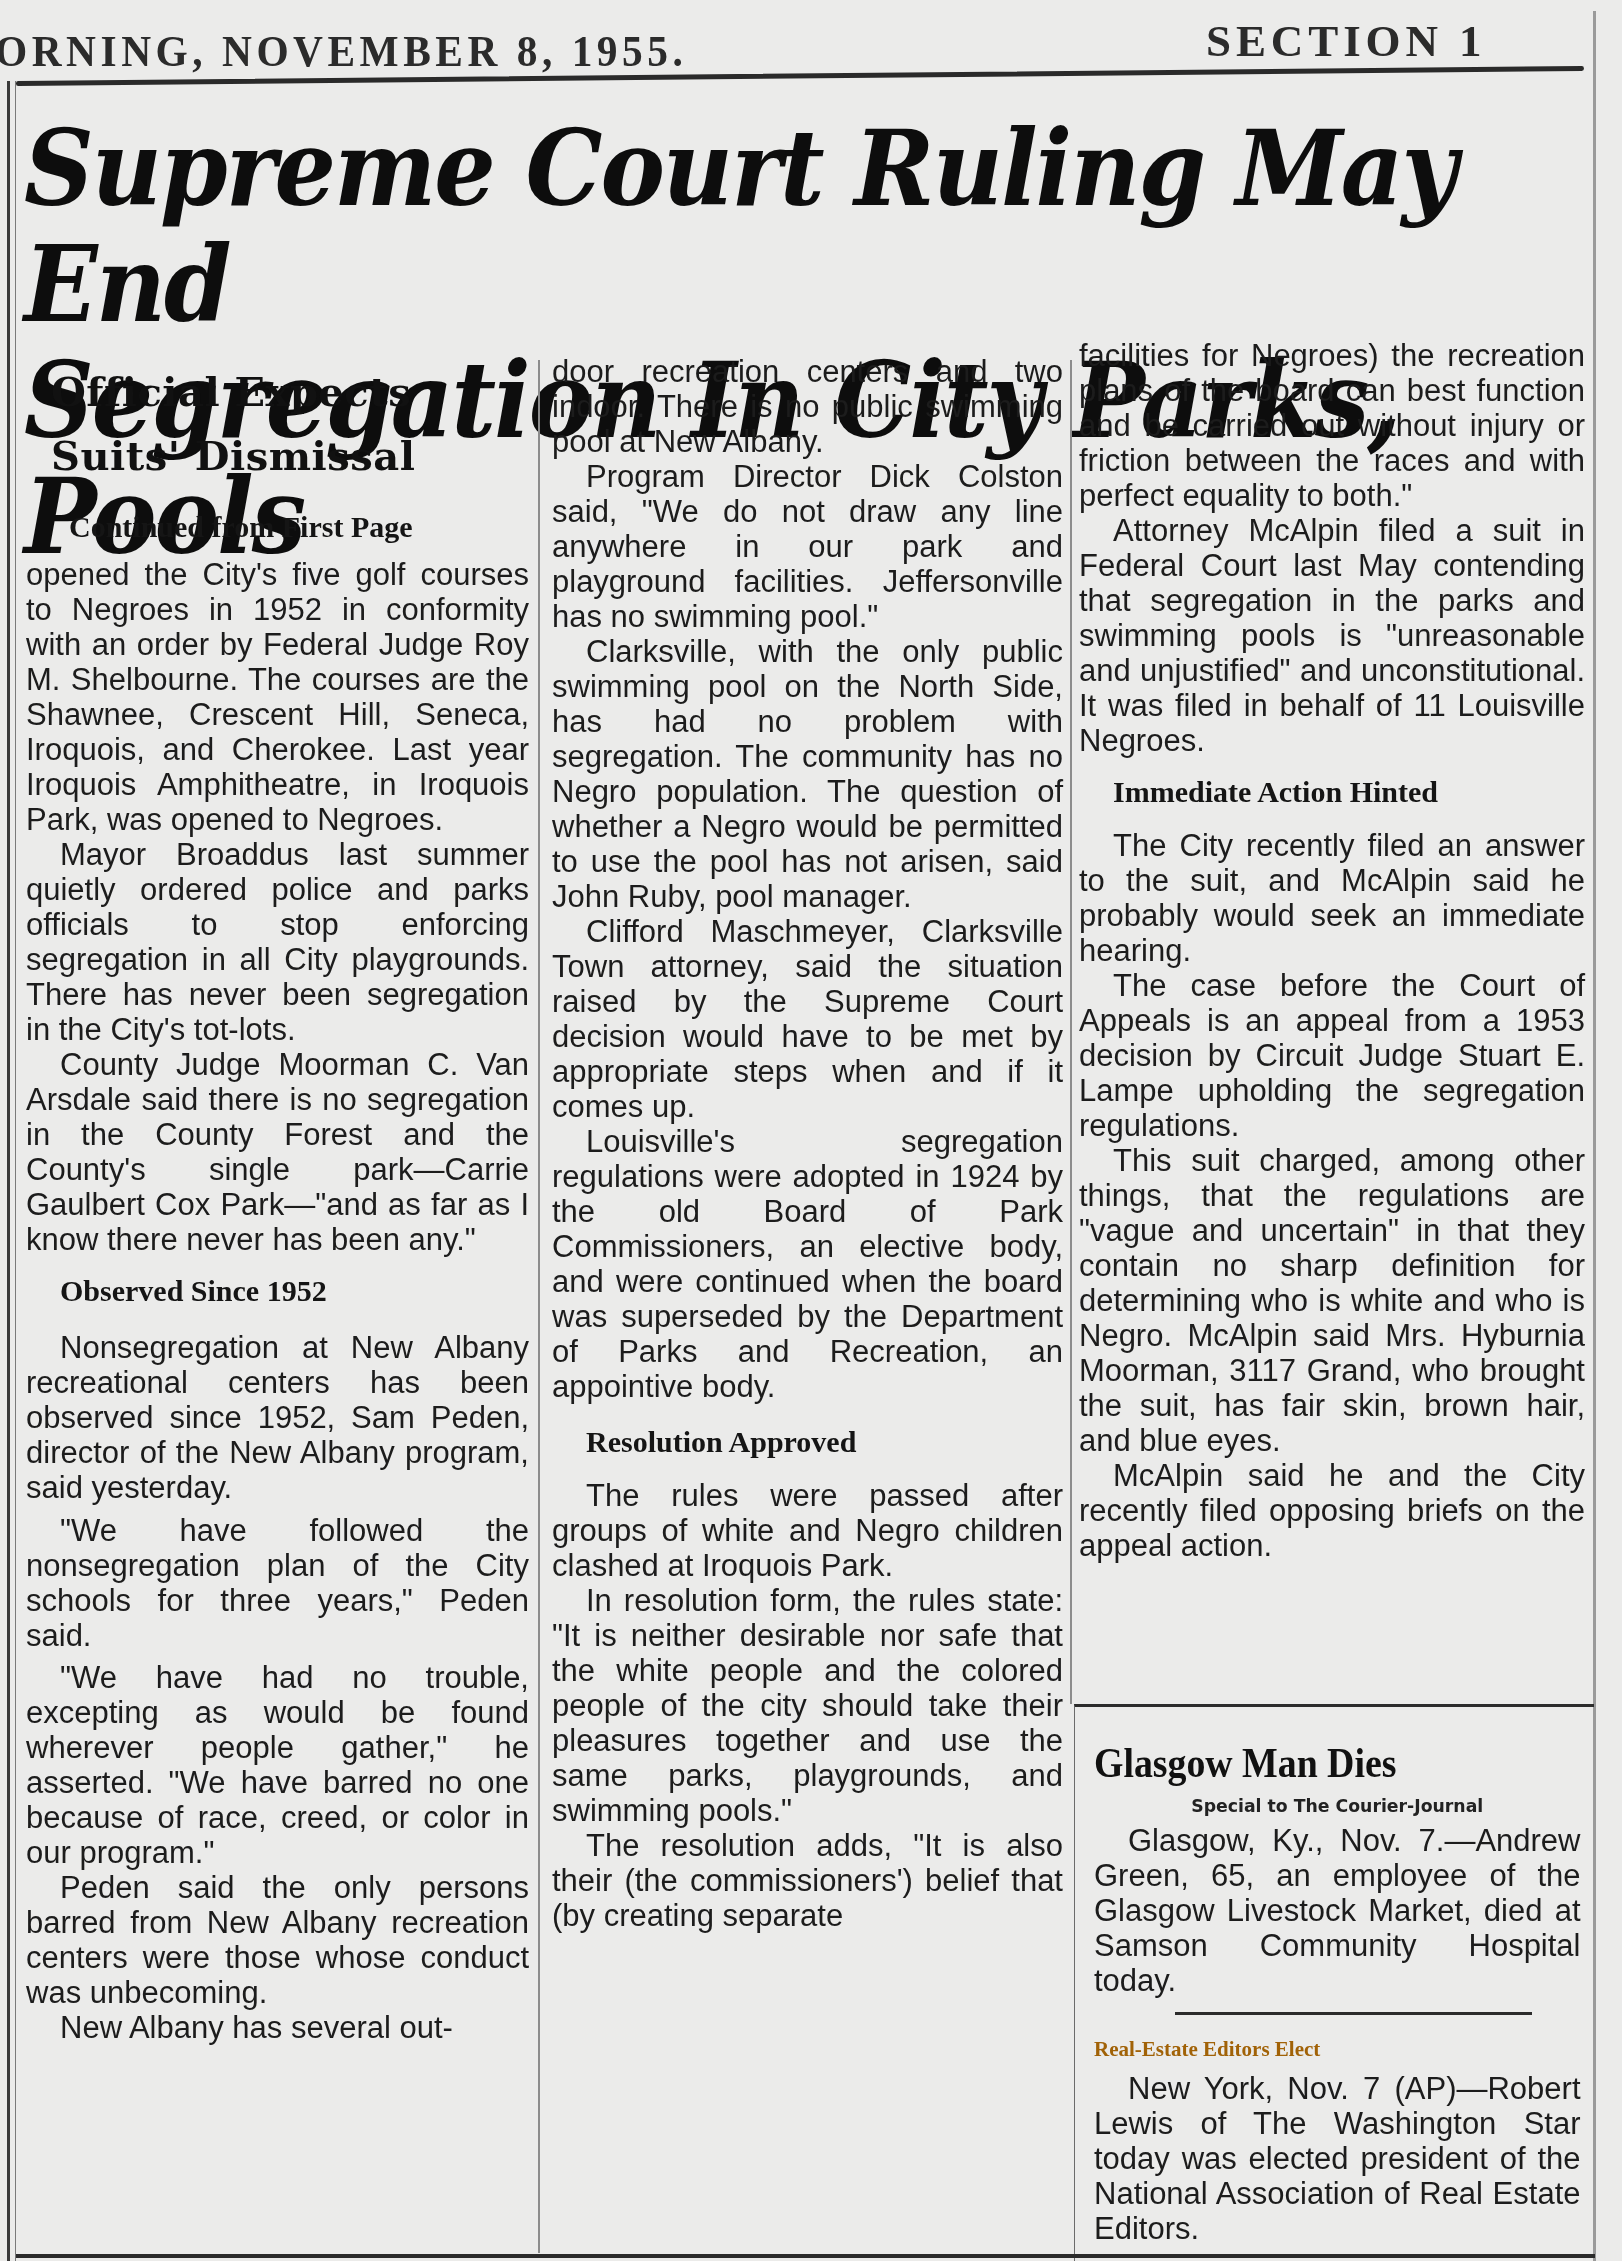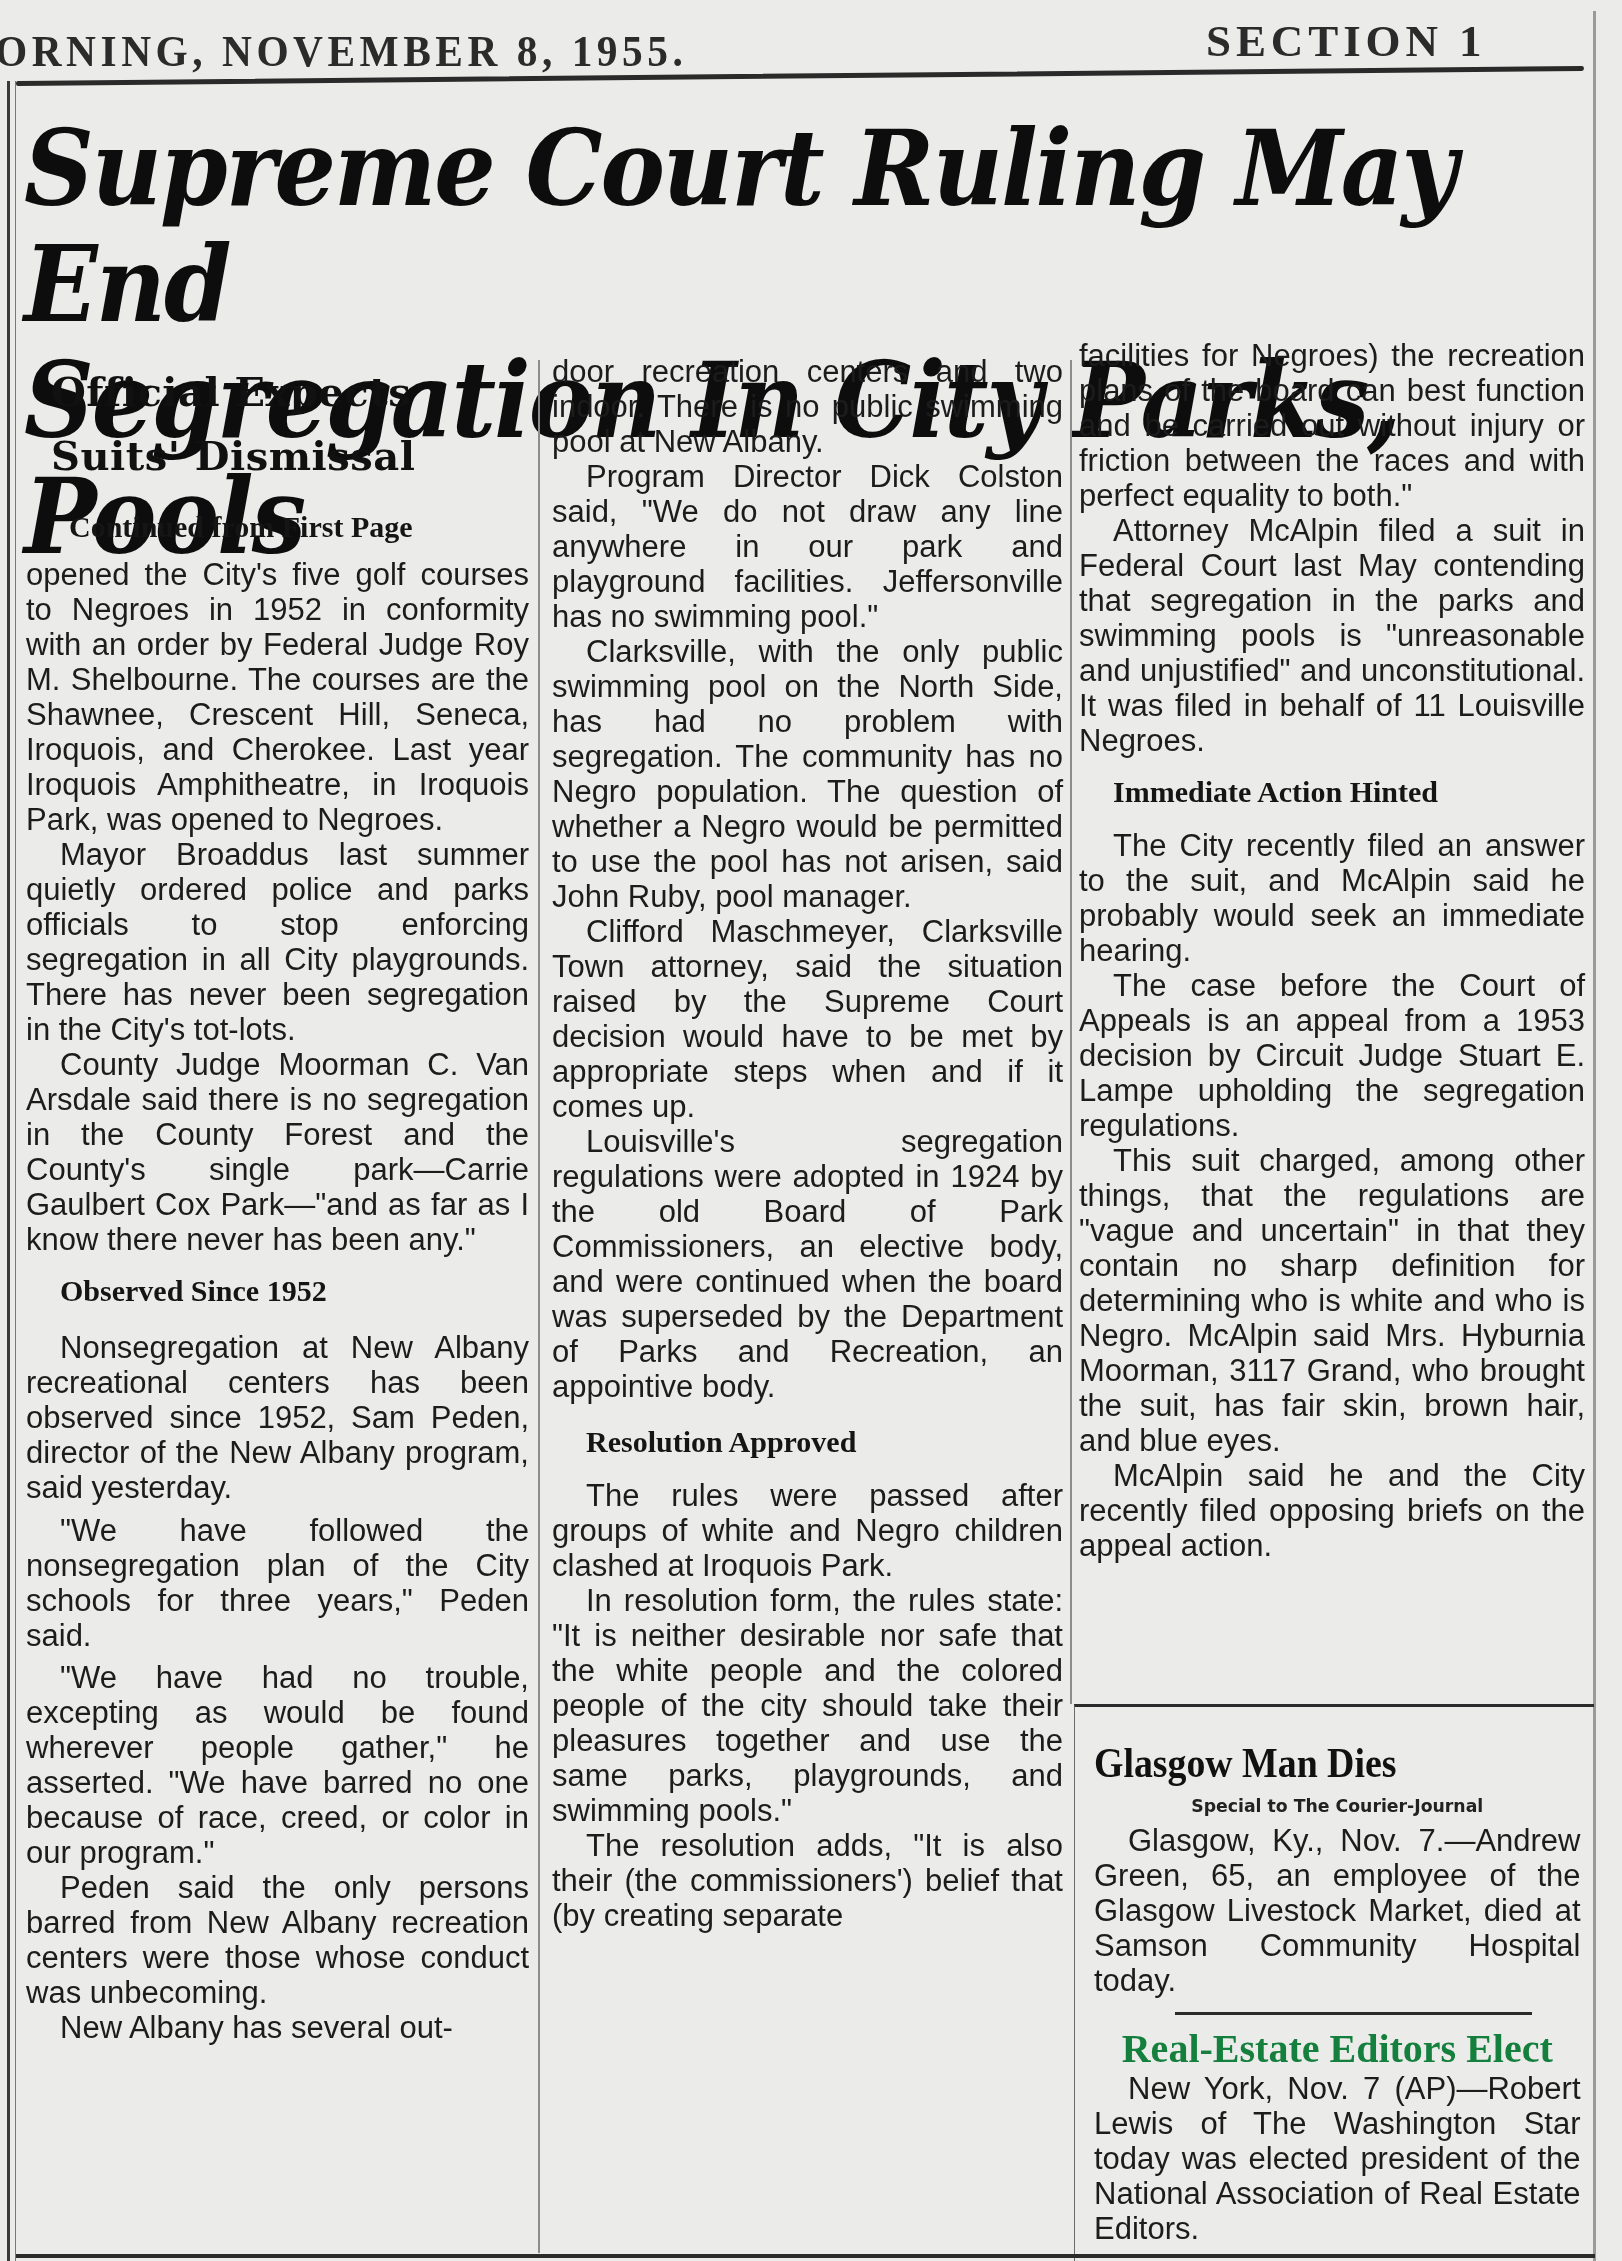--- a/index.html
+++ b/index.html
@@ -76,21 +76,21 @@
     font-size:42px; line-height:49px; color:#111; margin:0 0 7.6px 0;
     transform:scaleX(0.9); transform-origin:left;
   }
   .byline {
     font-family:"DejaVu Sans", sans-serif; font-weight:700;
     font-size:17.3px; text-align:center; margin:0 0 7.6px 0; color:#222;
   }
   .short-rule { height:3.2px; background:#2b2b2b; width:357px; margin:14px 0 16px 81px; }
   .box-head2 {
     font-family:"Liberation Serif", serif; font-weight:700;
-    font-size:40px; line-height:36px; color:#15803d; margin:0 0 3.2px 0;text-align:center;
+    font-size:21px; line-height:36px; color:#a16207; margin:0 0 3.2px 0;
   }
   .bottom-rule { position:absolute; left:16px; top:2254px; width:1579px; height:4.3px; background:#2b2b2b; }
 </style>
 </head>
 <body>
 
 <div class="page">
   <div class="left-rule"></div>
   <div class="left-rule2"></div>
   <div class="right-edge"></div>

